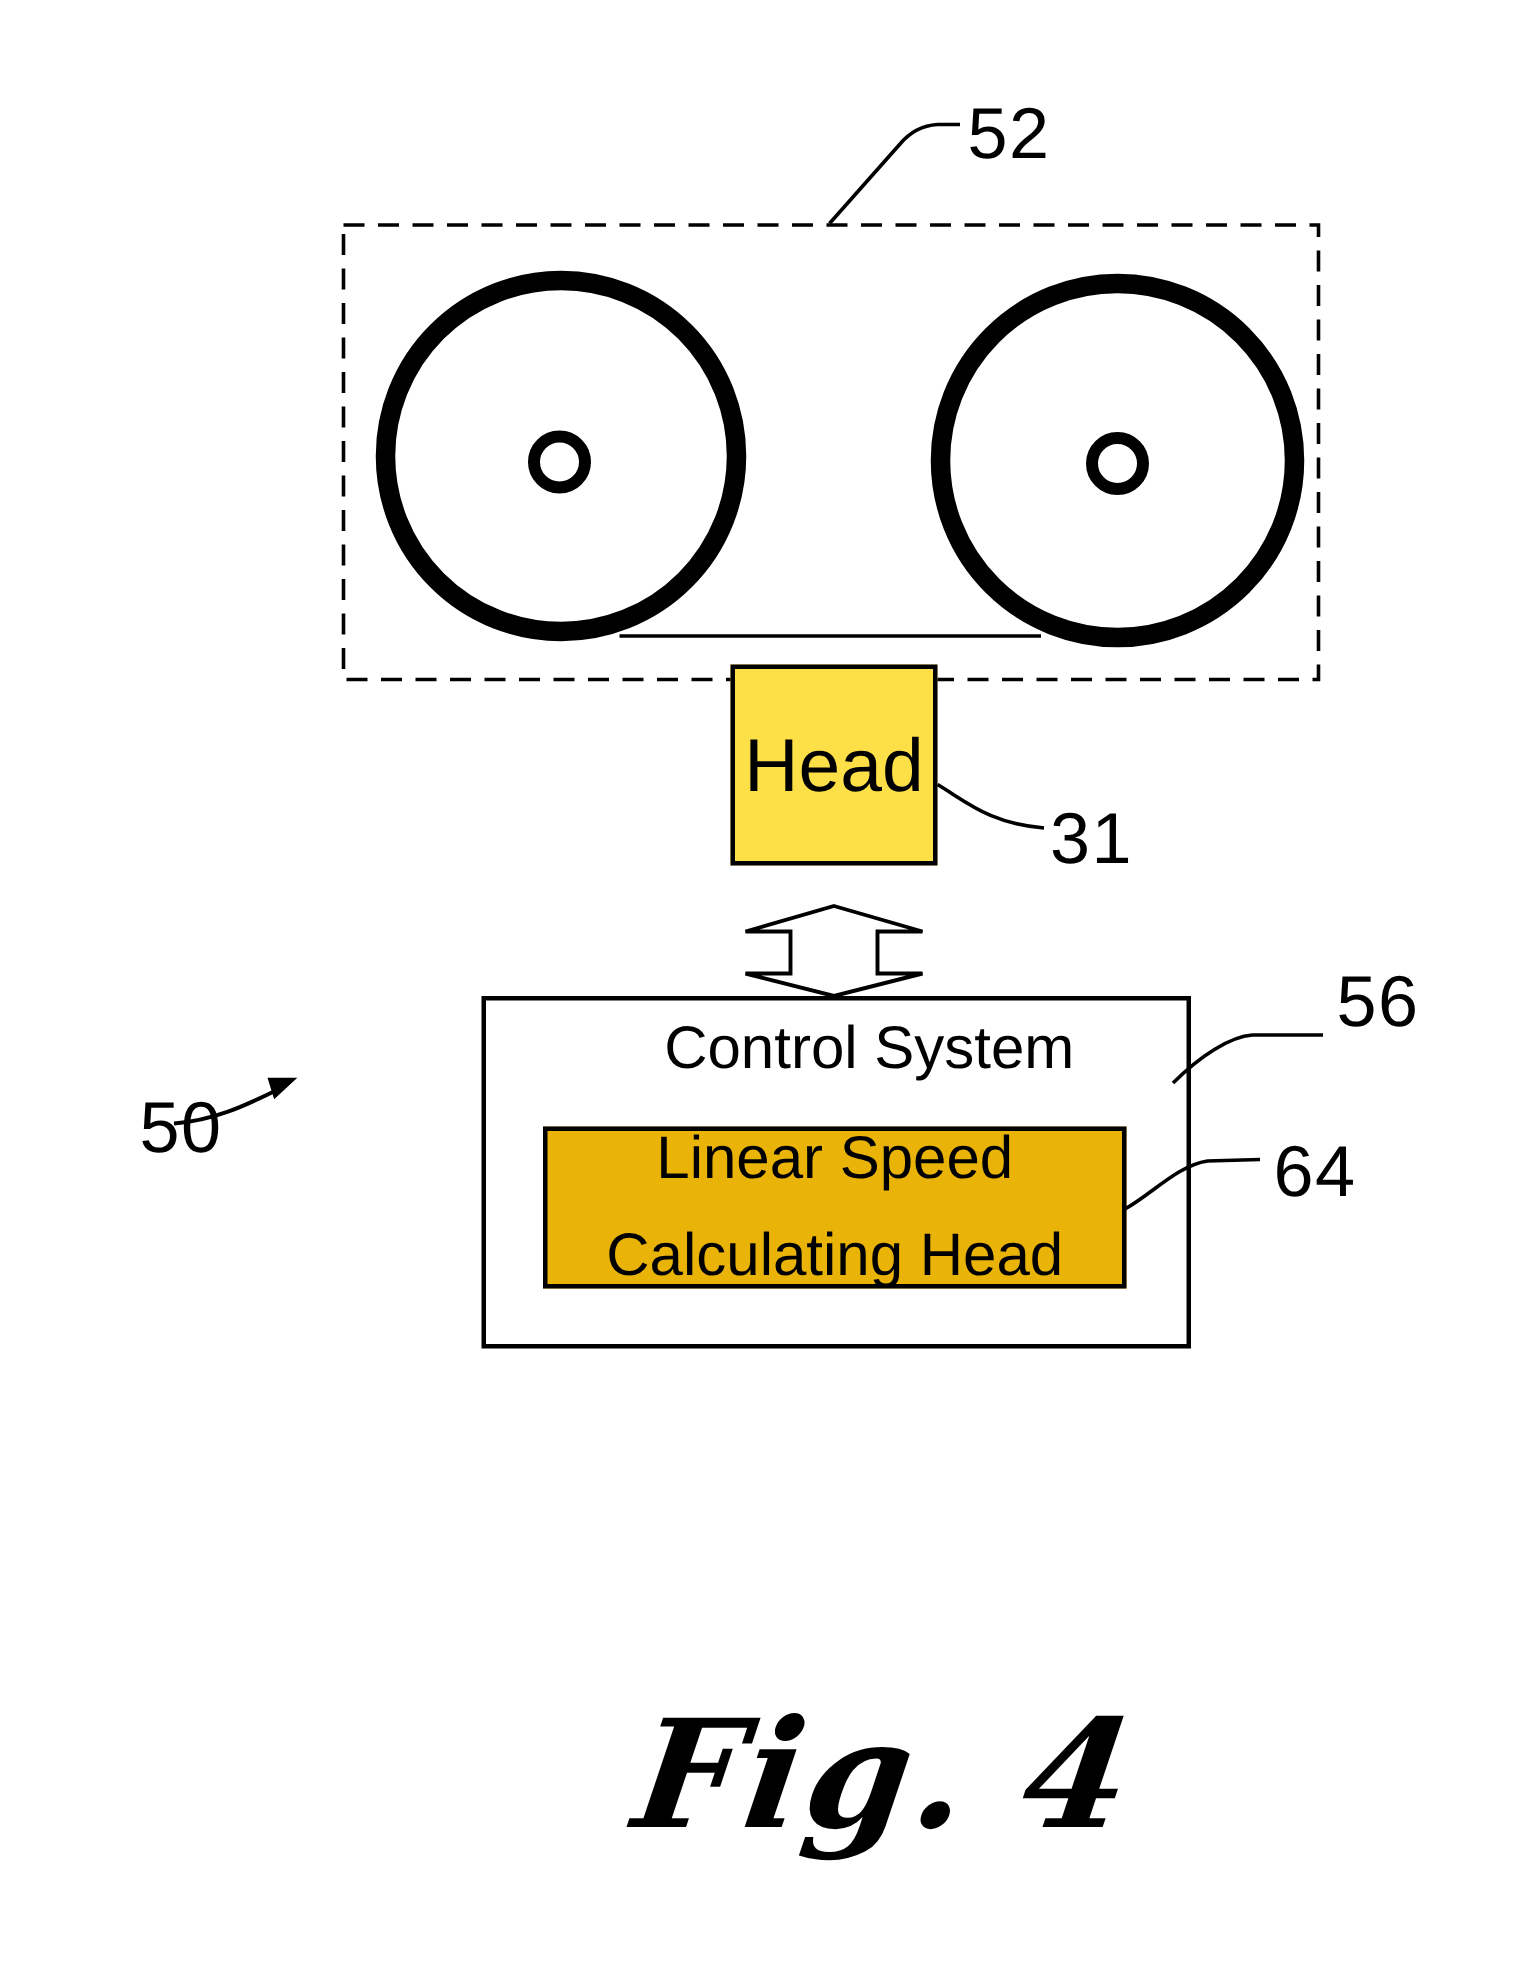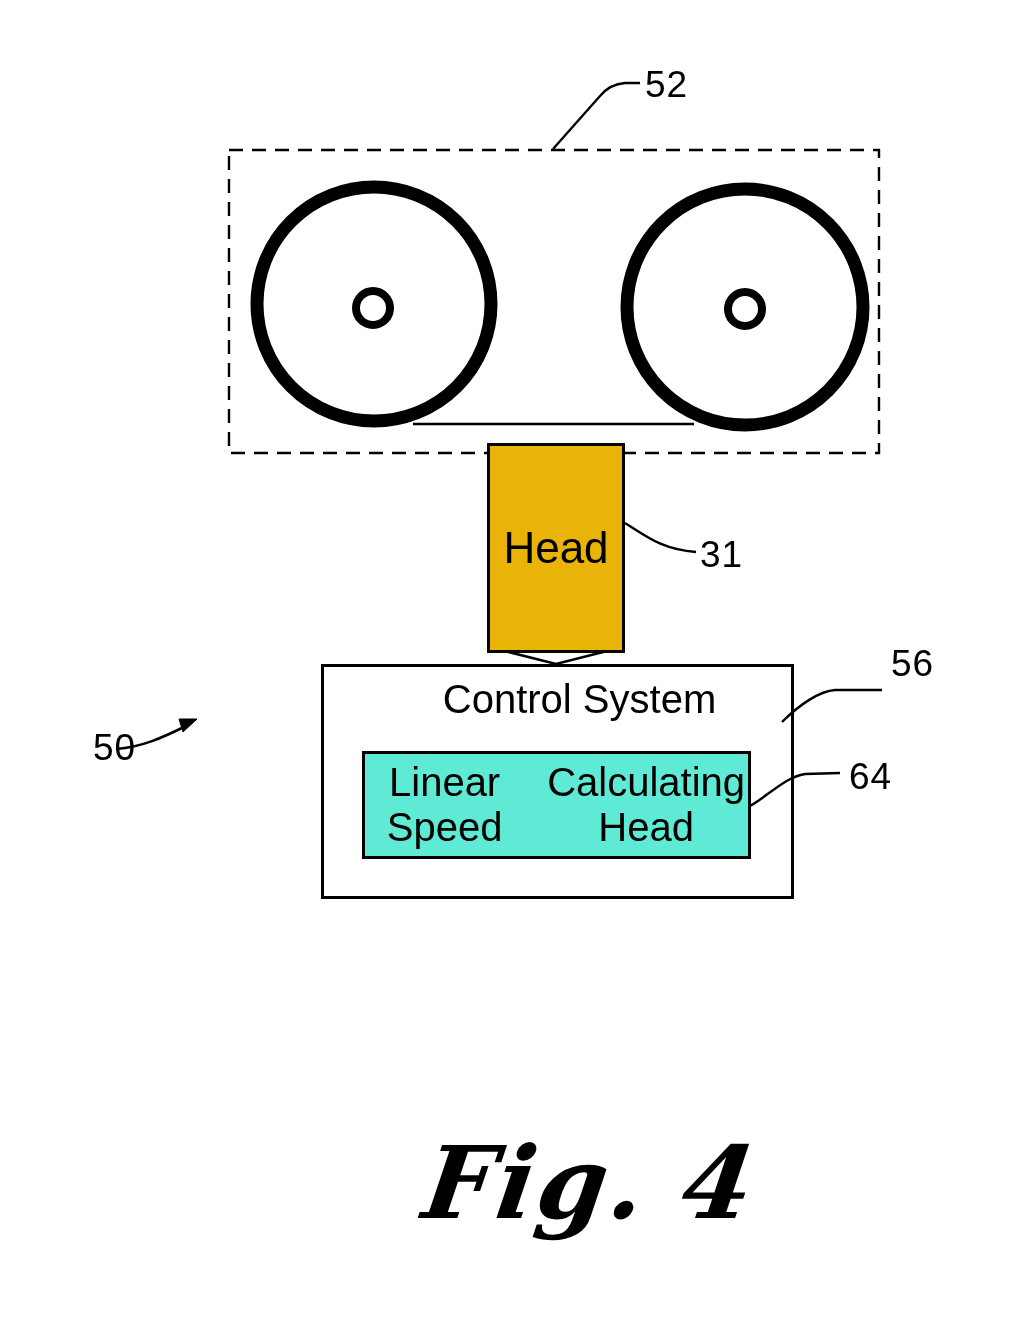--- a/index.html
+++ b/index.html
@@ -29,60 +29,60 @@
   .box {
     position: absolute;
     box-sizing: border-box;
     border: 3px solid #000000;
     z-index: 2;
   }
   .head-box {
     left: 487px;
     top: 443px;
     width: 138px;
-    height: 210px;
-    background: #eab308; 
+    height: 134px;
+    background: #fde047; 
     display: flex;
     align-items: center;
     justify-content: center;
-    font-size: 44px;
+    font-size: 50px;
   }
   .control-box {
     left: 321px;
     top: 664px;
     width: 473px;
     height: 235px;
     background: transparent;
   }
   .control-title {
     padding-top: 9px;
     text-align: center;
     font-size: 40px;
     line-height: 46px;
     padding-left: 44px;
   }
   .lsu-box {
     left: 362px;
     top: 751px;
     width: 389px;
     height: 108px;
-    background: #5eead4;
+    background: #eab308;
     display: flex;
-    flex-direction: row;
+    flex-direction: column;
     align-items: center;
     justify-content: center;
     text-align: center;
     font-size: 40px;
     line-height: 45px;
     gap: 20px;
   }
   .ref-label {
     position: absolute;
     z-index: 4;
-    font-size: 37px;
+    font-size: 48px;
     line-height: 1;
     letter-spacing: 1px;
   }
   .ref-52 { left: 645px; top: 66px; }
   .ref-54 { left: 700px; top: 536px; }
   .ref-56 { left: 891px; top: 645px; }
   .ref-58 { left: 849px; top: 758px; }
   .ref-50 { left: 57px;  top: 729px; margin-left: 36px; }
 
   .caption {

